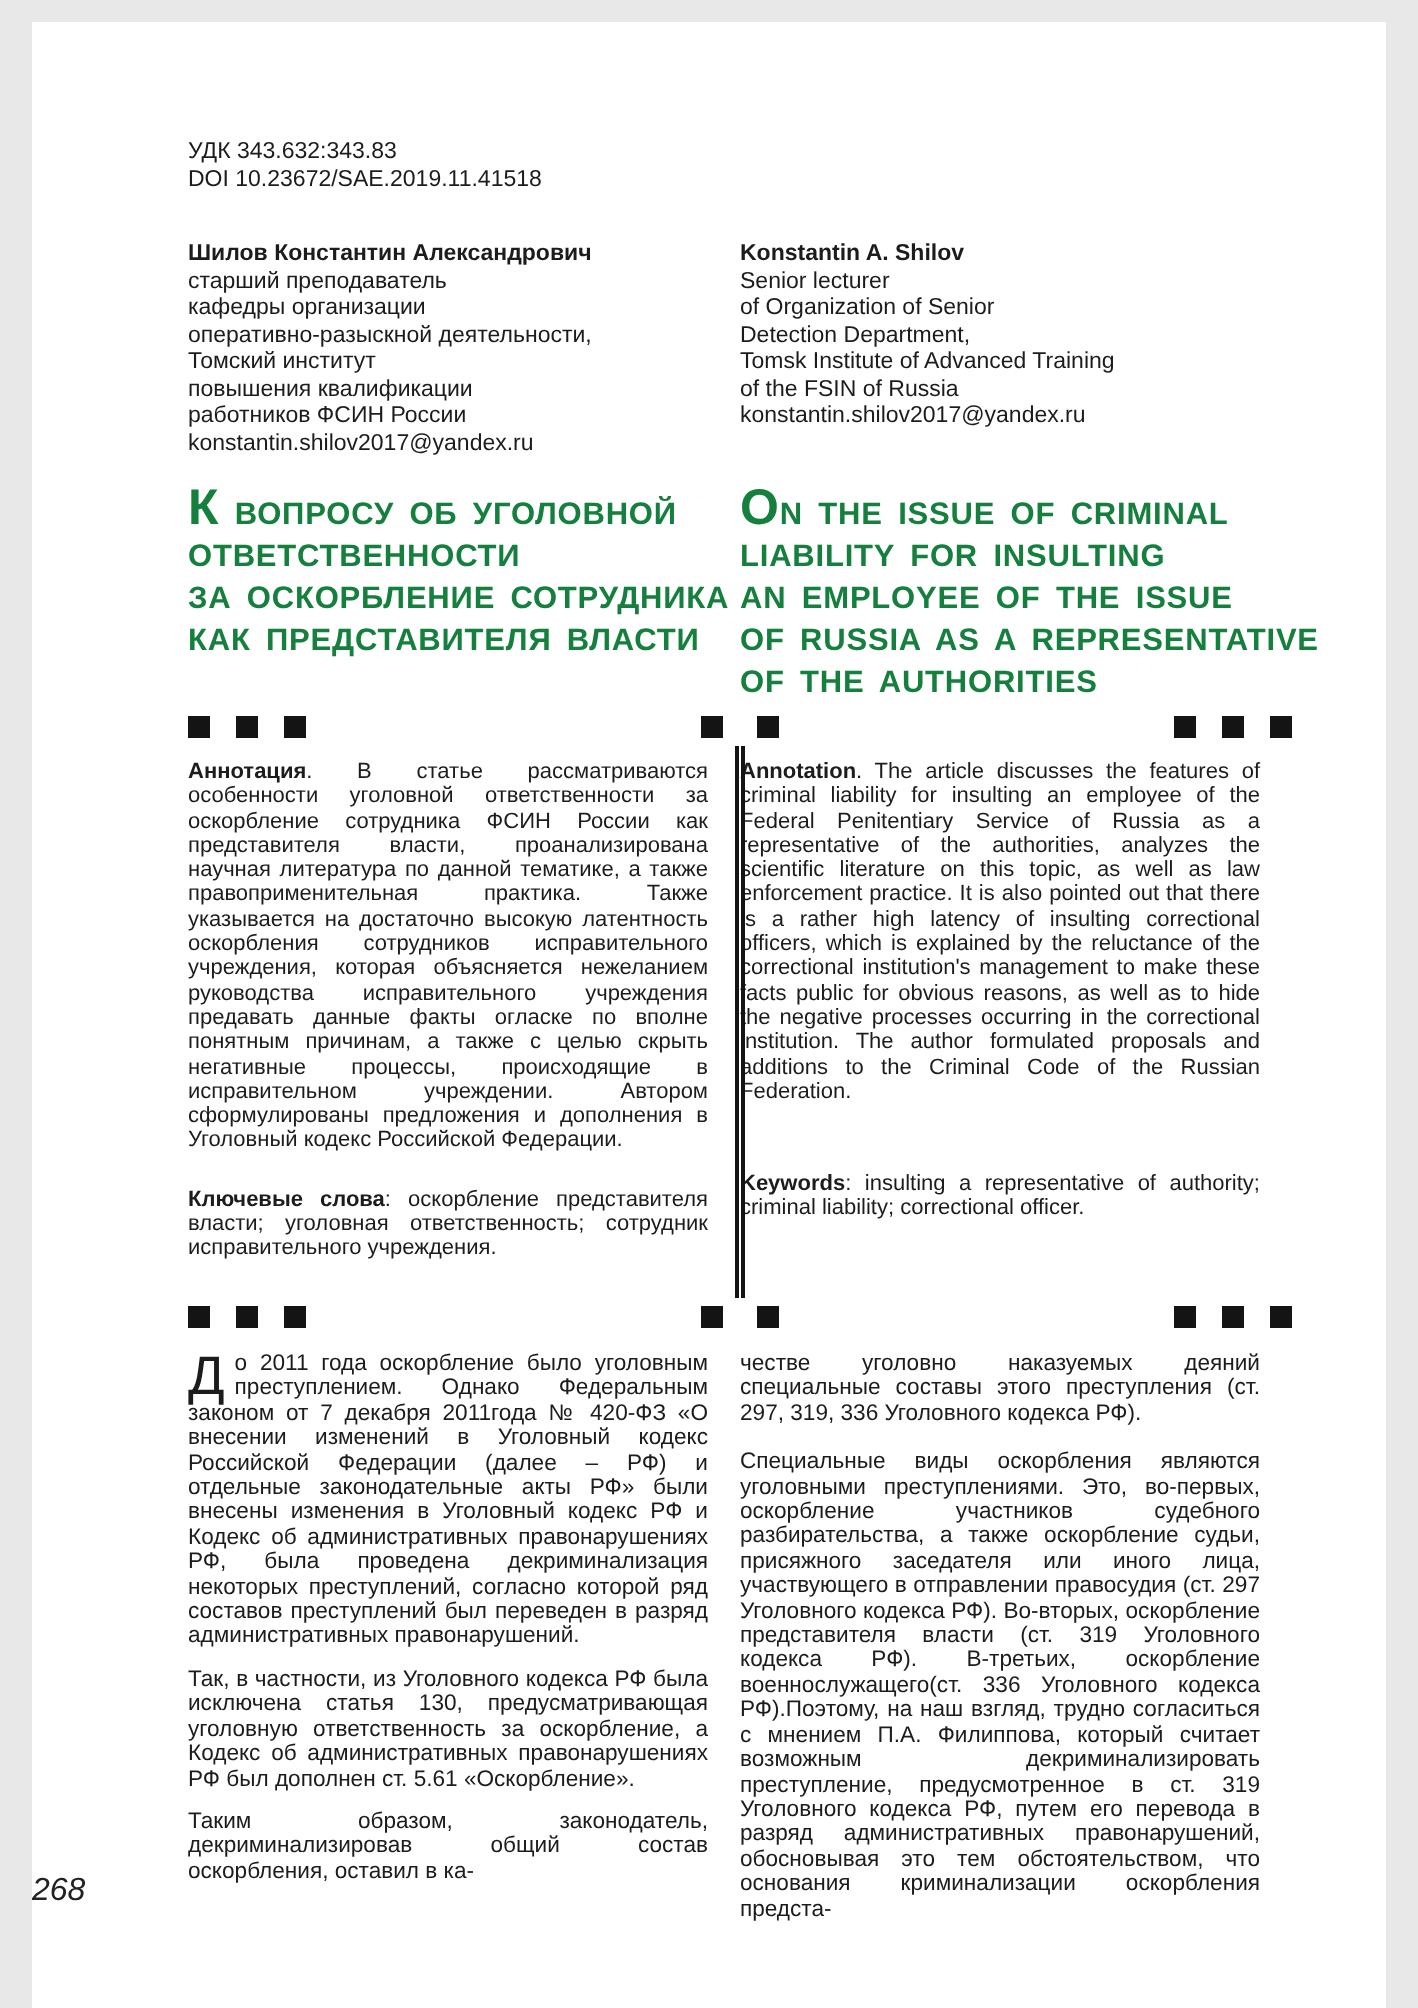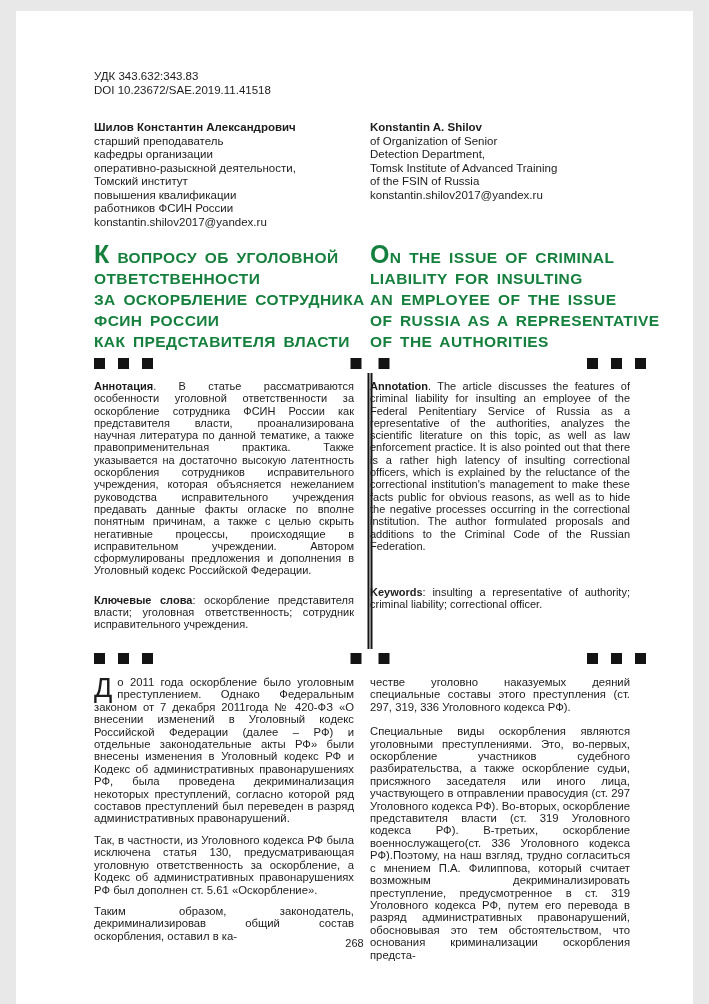--- a/index.html
+++ b/index.html
@@ -41,22 +41,22 @@
   .kw-ru{margin-top:17px !important;}
   .kw-en{margin-top:34px !important;}
   b{font-weight:bold;}
 
   
   .bodytext{margin-top:12px;font-size:11.3px;line-height:12.4px;text-align:justify;}
   .bodytext p{margin:0 0 9px 0;}
   .dropcap{float:left;font-size:27px;line-height:23px;padding:1px 5px 0 0;}
 
   
-  .page-number{position:absolute;left:0;right:0;top:926px;text-align:center;
-               font-size:11px;color:#222;}
+  .page-number{position:absolute;left:0;right:0;top:926px;
+               font-size:16px;color:#222;font-style:italic;}
 </style>
 </head>
 <body>
 
 <div class="page">
   <div class="content">
 
     <div class="meta">
       <div>УДК 343.632:343.83</div>
       <div>DOI 10.23672/SAE.2019.11.41518</div>
@@ -68,34 +68,34 @@
         <div>старший преподаватель</div>
         <div>кафедры организации</div>
         <div>оперативно-разыскной деятельности,</div>
         <div>Томский институт</div>
         <div>повышения квалификации</div>
         <div>работников ФСИН России</div>
         <div>konstantin.shilov2017@yandex.ru</div>
       </div>
       <div>
         <div class="author-name">Konstantin A. Shilov</div>
+        <div>Senior lecturer</div>
         <div>of Organization of Senior</div>
         <div>Detection Department,</div>
         <div>Tomsk Institute of Advanced Training</div>
         <div>of the FSIN of Russia</div>
         <div>konstantin.shilov2017@yandex.ru</div>
       </div>
     </div>
 
     <div class="cols titles">
       <div class="title">
         <div class="tl tl-first">К ВОПРОСУ ОБ УГОЛОВНОЙ</div>
         <div class="tl">ОТВЕТСТВЕННОСТИ</div>
         <div class="tl">ЗА ОСКОРБЛЕНИЕ СОТРУДНИКА</div>
-        <div class="tl">ФСИН РОССИИ</div>
         <div class="tl">КАК ПРЕДСТАВИТЕЛЯ ВЛАСТИ</div>
       </div>
       <div class="title">
         <div class="tl tl-first">ON THE ISSUE OF CRIMINAL</div>
         <div class="tl">LIABILITY FOR INSULTING</div>
         <div class="tl">AN EMPLOYEE OF THE ISSUE</div>
         <div class="tl">OF RUSSIA AS A REPRESENTATIVE</div>
         <div class="tl">OF THE AUTHORITIES</div>
       </div>
     </div>

